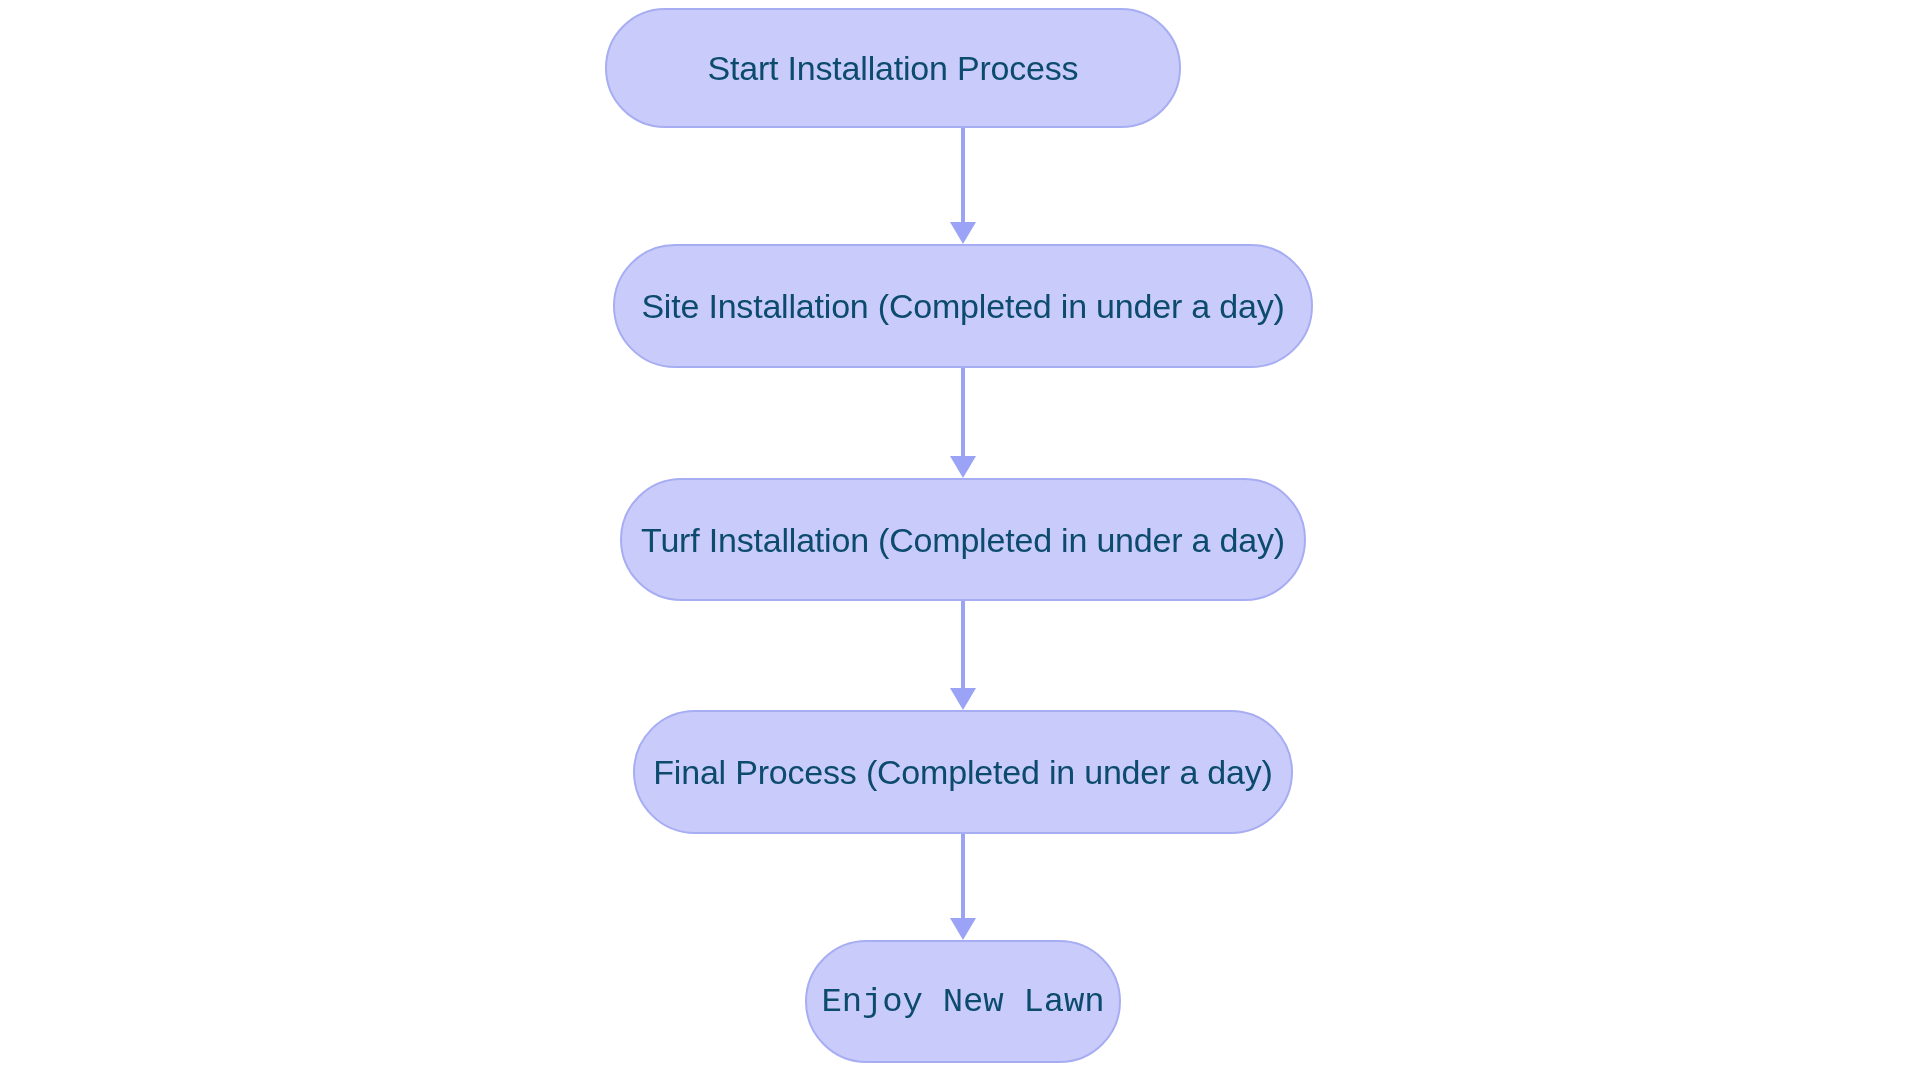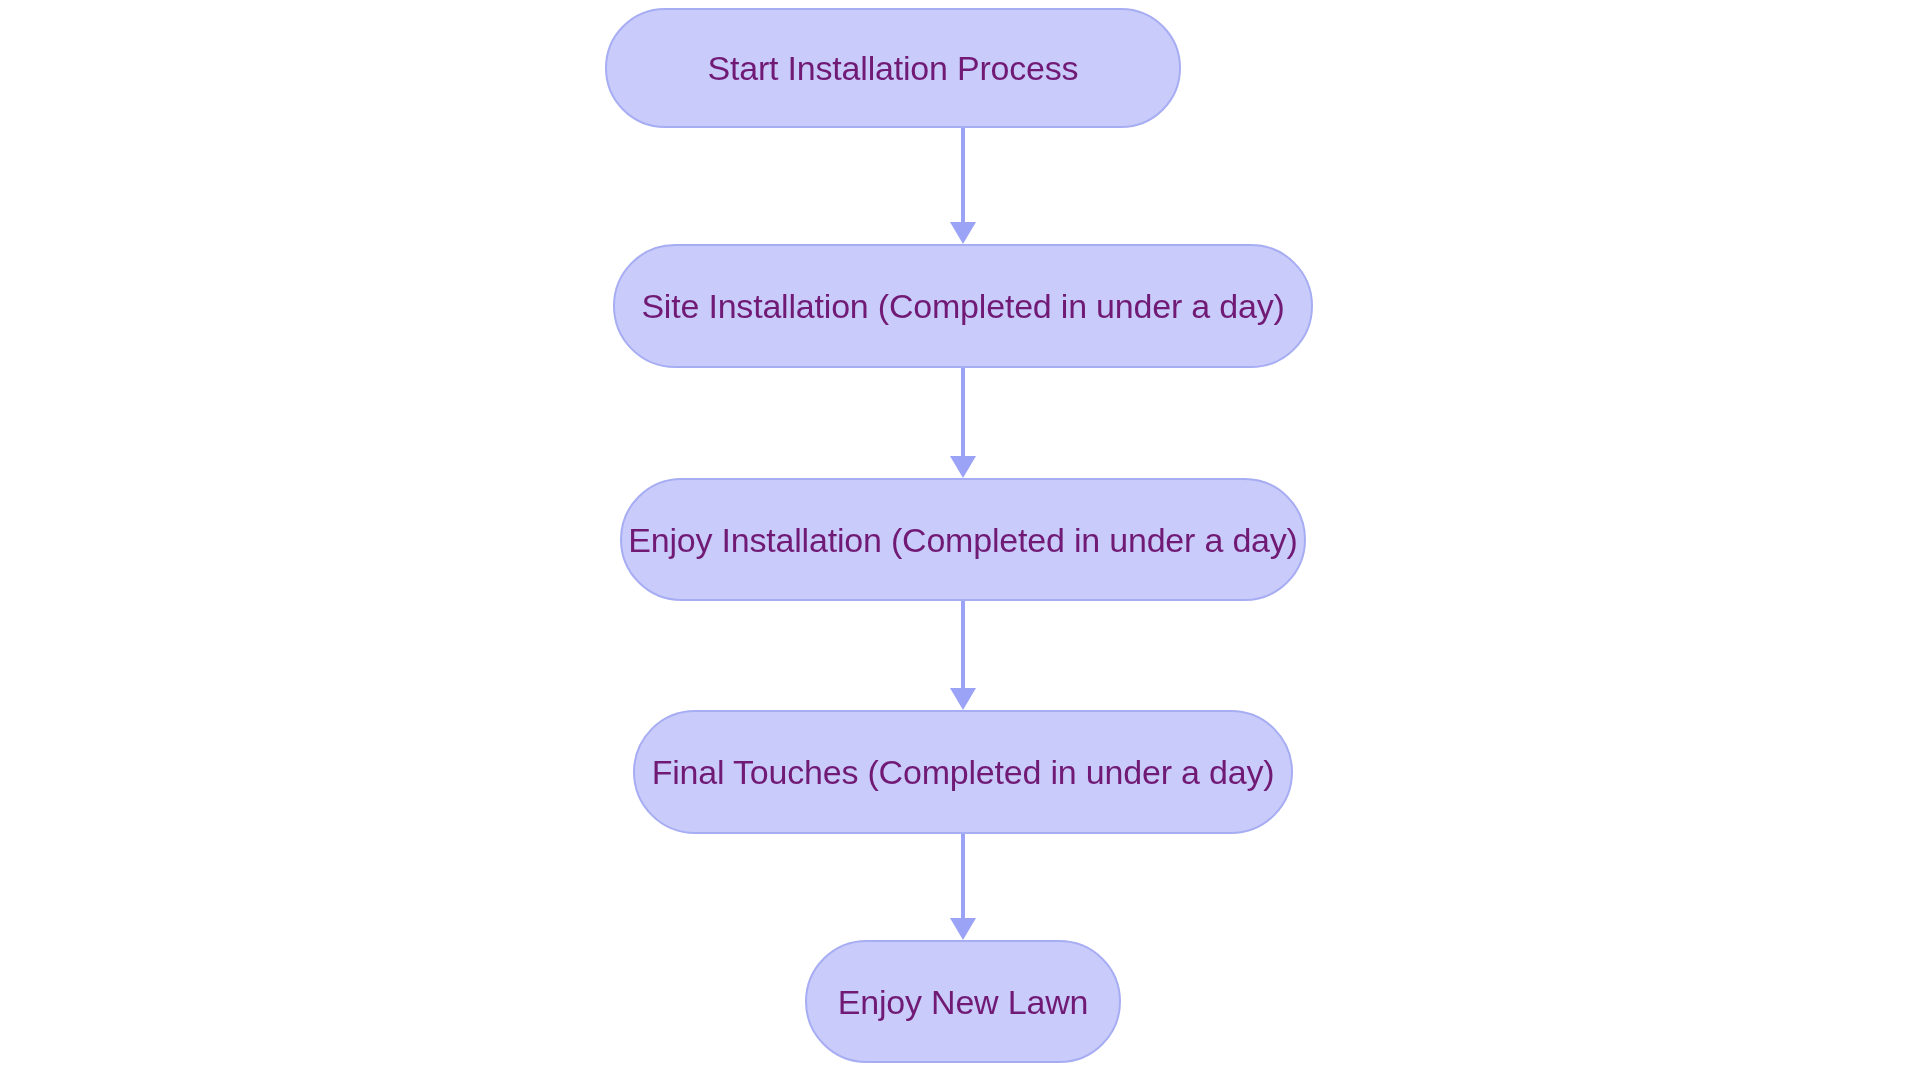--- a/index.html
+++ b/index.html
@@ -35,21 +35,21 @@
     color: #2b2bde;
     font-size: 34px;
     font-weight: 400;
     letter-spacing: -0.2px;
     line-height: 1;
     white-space: nowrap;
   }
   .flow-node .node-label {
     display: block;
     padding: 0 14px;
-    color: #701a75;
+    color: #0c4a6e;
   }
 
   
   .connector {
     position: absolute;
     width: 30px;
     pointer-events: none;
   }
   .connector .conn-line {
     position: absolute;
@@ -88,34 +88,34 @@
   <div class="flow-node" style="left:613px; top:244px; width:700px; height:124px;">
     <span class="node-label">Site Installation (Completed in under a day)</span>
   </div>
 
   <div class="connector" style="left:948px; top:368px; height:110px;">
     <div class="conn-line" style="height:88px;"></div>
     <div class="conn-head"></div>
   </div>
 
   <div class="flow-node" style="left:620px; top:478px; width:686px; height:123px;">
-    <span class="node-label">Enjoy Installation (Completed in under a day)</span>
+    <span class="node-label">Turf Installation (Completed in under a day)</span>
   </div>
 
   <div class="connector" style="left:948px; top:601px; height:109px;">
     <div class="conn-line" style="height:87px;"></div>
     <div class="conn-head"></div>
   </div>
 
   <div class="flow-node" style="left:633px; top:710px; width:660px; height:124px;">
-    <span class="node-label">Final Touches (Completed in under a day)</span>
+    <span class="node-label">Final Process (Completed in under a day)</span>
   </div>
 
   <div class="connector" style="left:948px; top:834px; height:106px;">
     <div class="conn-line" style="height:84px;"></div>
     <div class="conn-head"></div>
   </div>
 
-  <div class="flow-node" style="left:805px; top:940px; width:316px; height:123px;">
+  <div class="flow-node" style="left:805px; top:940px; width:316px; height:123px;font-family:Liberation Mono, monospace;">
     <span class="node-label">Enjoy New Lawn</span>
   </div>
 
 </div>
 
 </body></html>

